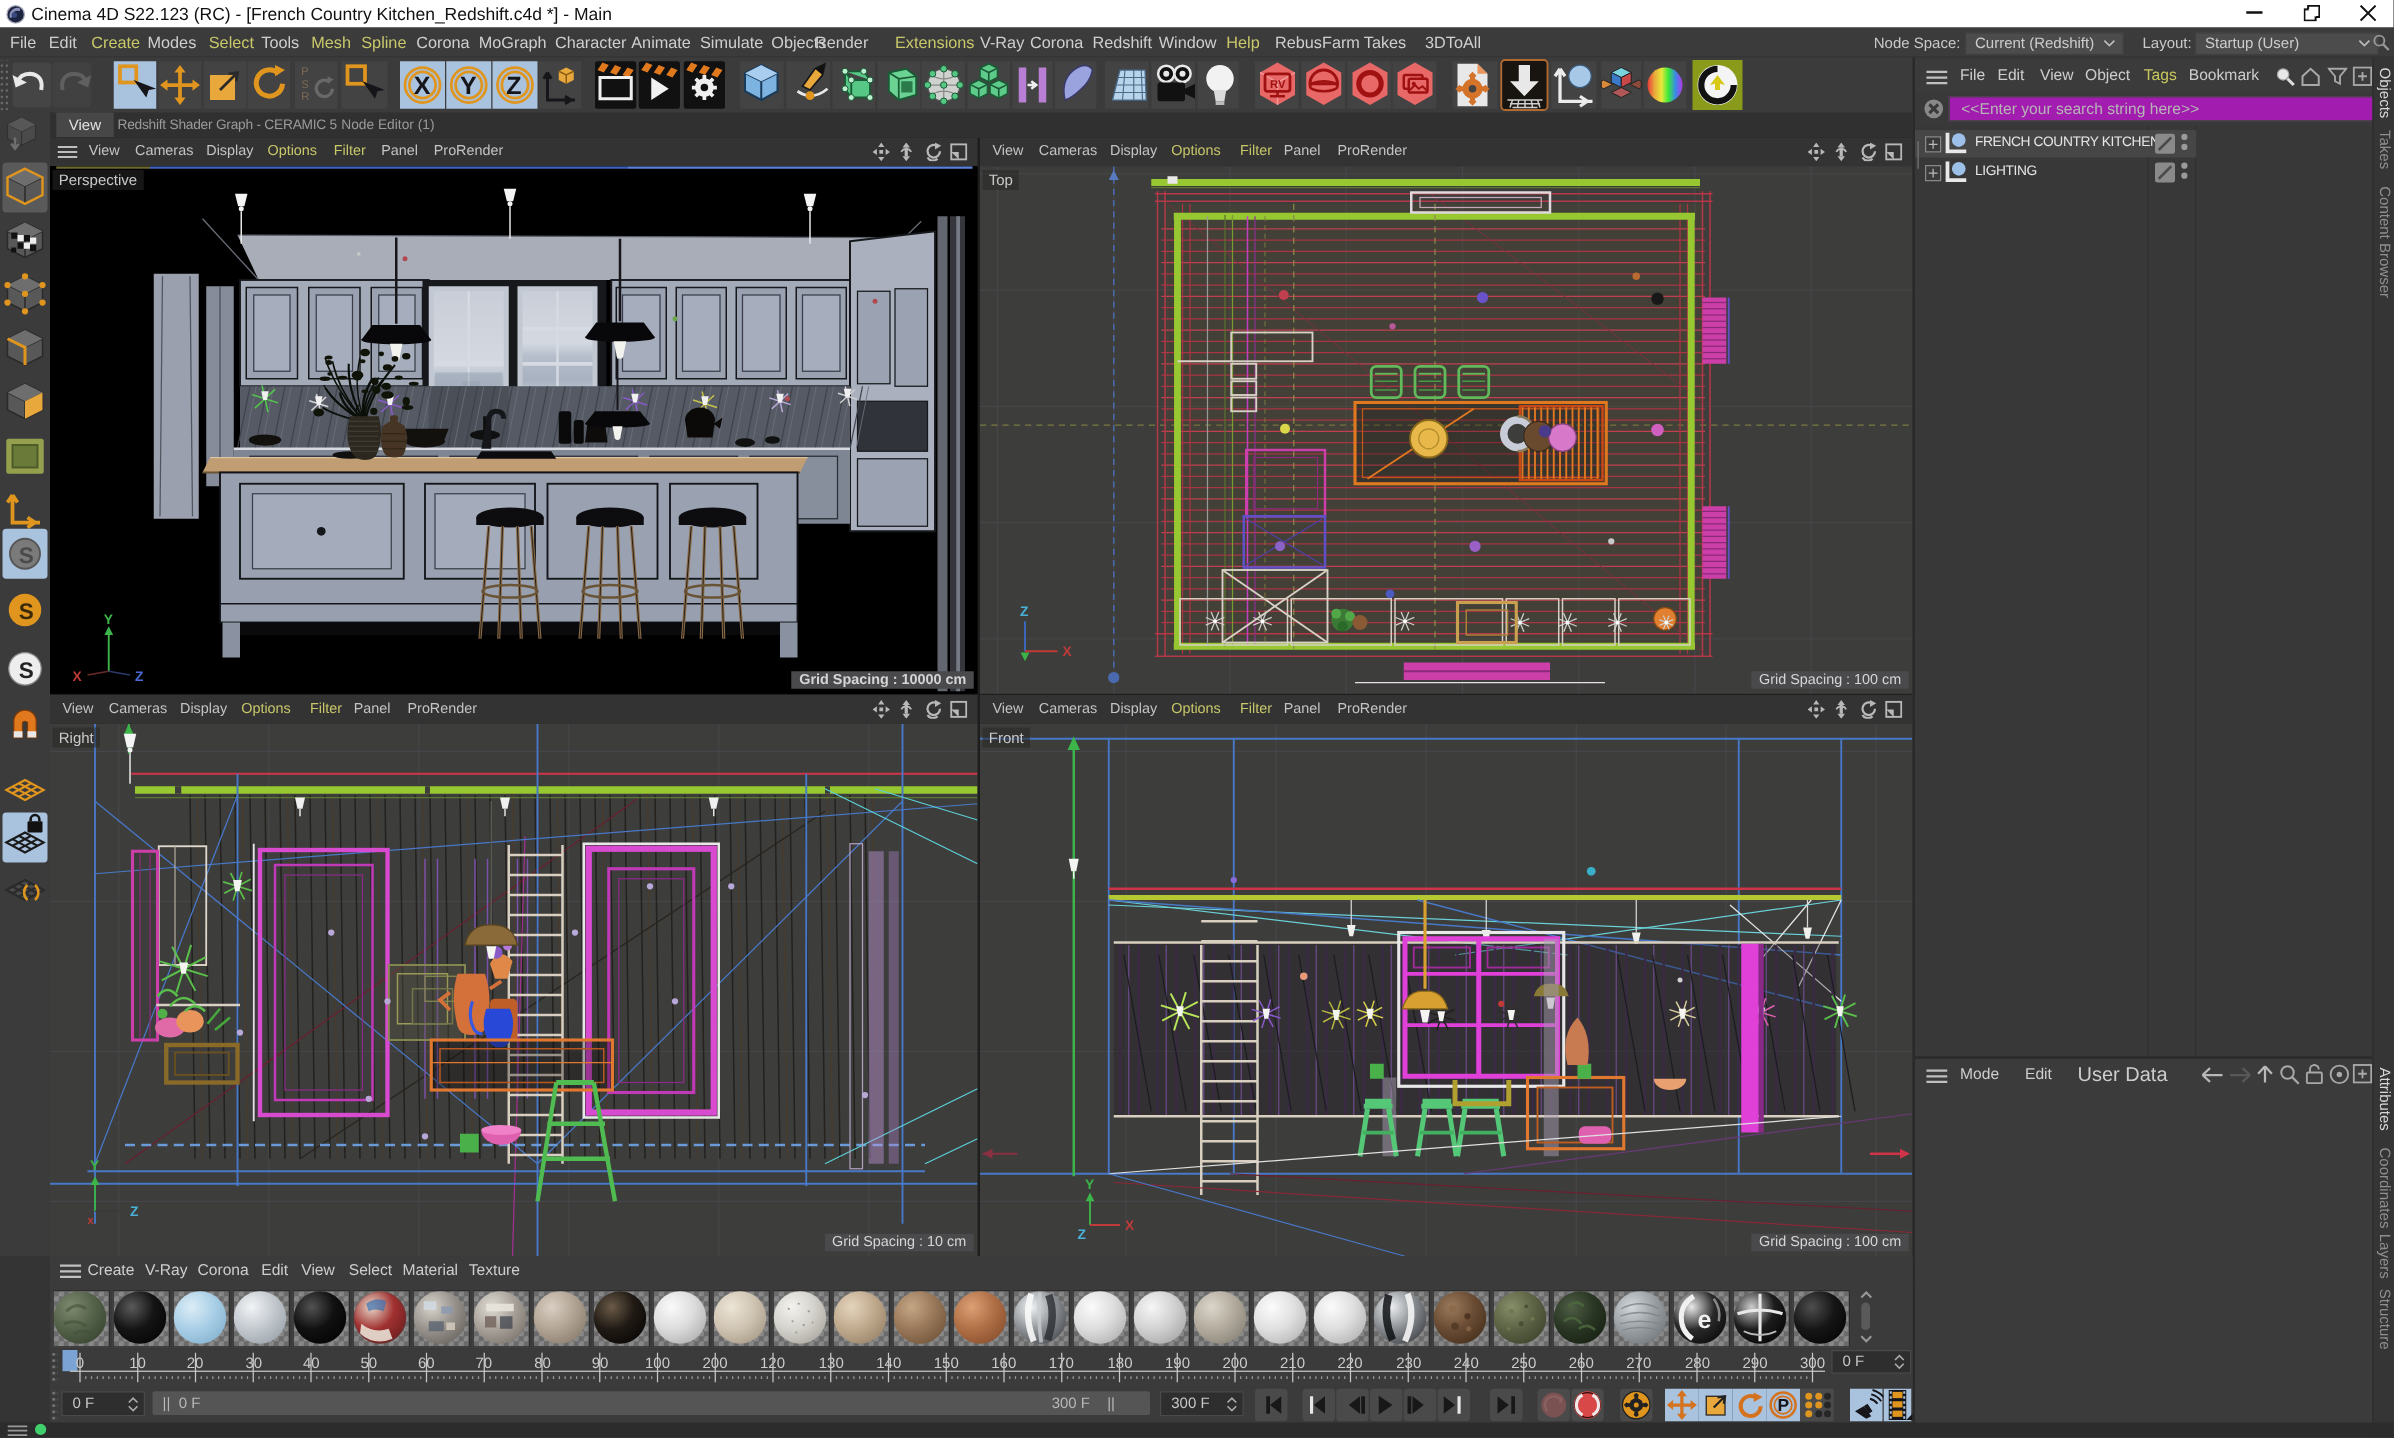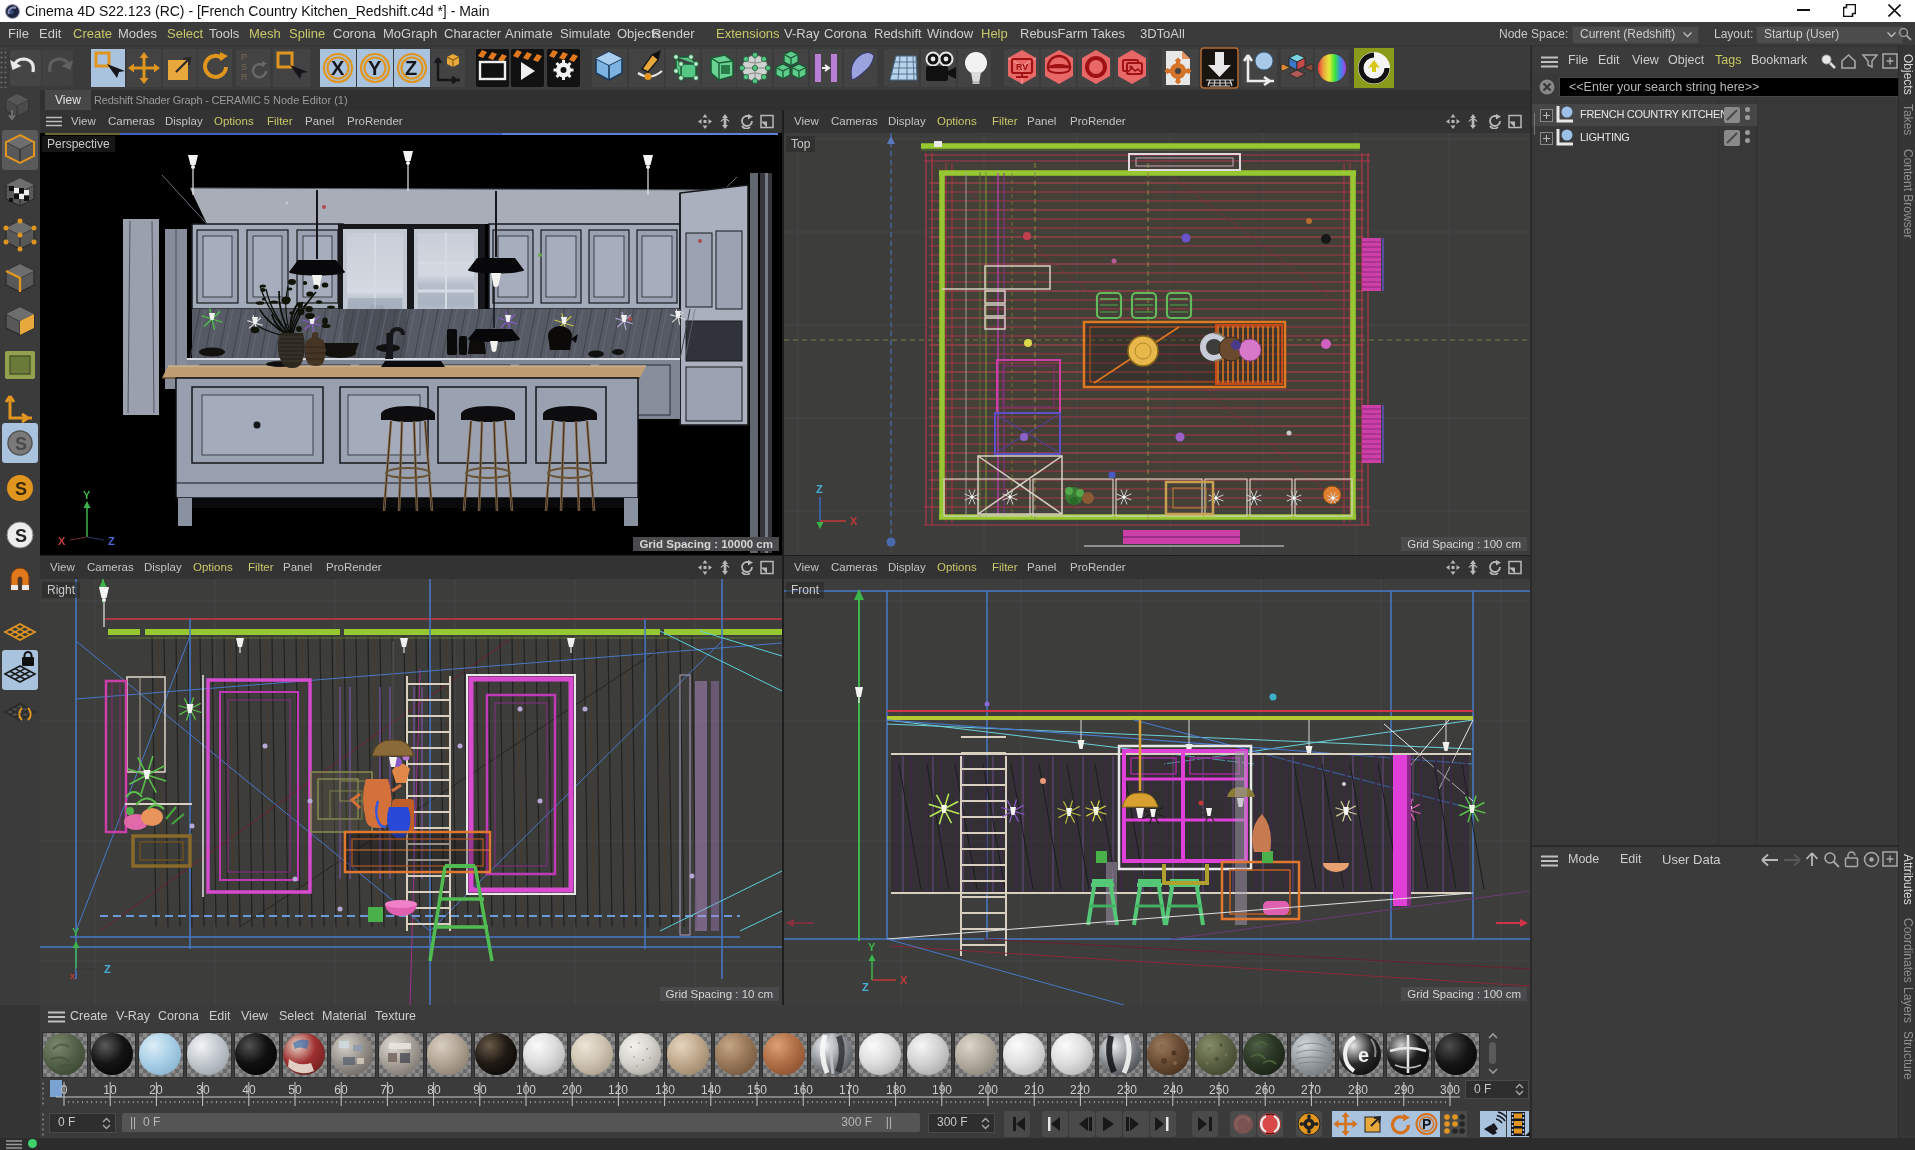--- a/index.html
+++ b/index.html
@@ -1880,21 +1880,21 @@
           <rect x="1" y="1" width="14" height="14" fill="none" stroke="#a8a8a8" stroke-width="1.5"></rect>
           <path d="M8 4.5 V11.5 M4.5 8 H11.5" stroke="#a8a8a8" stroke-width="1.5"></path>
         </svg>
   </div>
 
   <div class="abs" style="left:0;top:28px;width:366px;height:26px;background:#393939;">
     <svg class="abs" style="left:7px;top:5px;" width="16" height="16" viewBox="0 0 16 16">
           <circle cx="8" cy="8" r="7.5" fill="#888"></circle>
           <path d="M4.5 4.5 L11.5 11.5 M11.5 4.5 L4.5 11.5" stroke="#393939" stroke-width="2.4"></path>
         </svg>
-    <div class="abs" style="left:27px;top:3px;width:334px;height:18px;background:#000000;border:1px solid #454545;color:#b5b5b5;font-size:12.5px;line-height:18px;padding-left:9px;">&lt;&lt;Enter your search string here&gt;&gt;</div>
+    <div class="abs" style="left:27px;top:3px;width:334px;height:18px;background:#a21caf;border:1px solid #454545;color:#b5b5b5;font-size:12.5px;line-height:18px;padding-left:9px;">&lt;&lt;Enter your search string here&gt;&gt;</div>
   </div>
 
   <div class="abs" style="left:0;top:54px;width:366px;height:793px;background:#383838;">
     <div class="abs" style="left:186px;top:0;width:1px;height:793px;background:#303030;"></div>
     <div class="abs" style="left:224px;top:0;width:1px;height:793px;background:#303030;"></div>
 
     <div class="abs" style="left:0;top:4px;width:225px;height:22px;background:#464646;"></div>
     <div class="abs" style="left:8px;top:9px;width:11px;height:11px;border:1px solid #888;background:#3a3a3a;">
           <div style="position:absolute;left:2px;top:4.5px;width:7px;height:1px;background:#bbb;"></div>
           <div style="position:absolute;left:4.5px;top:2px;width:1px;height:7px;background:#bbb;"></div>
@@ -1930,21 +1930,21 @@
     <div class="abs" style="left:213px;top:38px;width:5px;height:5px;border-radius:50%;background:#9a9a9a;"></div>
     <div class="abs" style="left:2px;top:13px;width:6px;height:22px;border-left:1px solid #777;"></div>
   </div>
 
   <div class="abs" style="left:0;top:799px;width:366px;height:305px;background:#3b3b3b;border-top:2px solid #2a2a2a;">
     <svg class="abs" style="left:9px;top:8px;" width="17" height="12" viewBox="0 0 17 12">
           <path d="M0 1.5h17M0 6h17M0 10.5h17" stroke="#c0c0c0" stroke-width="1.8"></path>
         </svg>
     <div class="abs" style="left:36px;top:5px;color:#cdcdcd;font-size:12.5px;">Mode</div>
     <div class="abs" style="left:88px;top:5px;color:#cdcdcd;font-size:12.5px;">Edit</div>
-    <div class="abs" style="left:130px;top:5px;color:#cdcdcd;font-size:13px;">User Data</div>
+    <div class="abs" style="left:130px;top:5px;color:#cdcdcd;font-size:16px;">User Data</div>
     <svg class="abs" style="left:228px;top:6px;" width="20" height="14" viewBox="0 0 20 14">
           <path d="M2 7 H18 M2 7 L8 1.5 M2 7 L8 12.5" stroke="#b8b8b8" stroke-width="1.8" fill="none"></path>
         </svg>
     <svg class="abs" style="left:250px;top:6px;" width="20" height="14" viewBox="0 0 20 14">
           <path d="M2 7 H18 M18 7 L12 1.5 M18 7 L12 12.5" stroke="#585858" stroke-width="1.8" fill="none"></path>
         </svg>
     <svg class="abs" style="left:273px;top:3px;" width="14" height="18" viewBox="0 0 14 18">
           <path d="M7 16 V3 M7 3 L1.5 9 M7 3 L12.5 9" stroke="#b8b8b8" stroke-width="1.8" fill="none"></path>
         </svg>
     <svg class="abs" style="left:291px;top:4px;" width="17" height="17" viewBox="0 0 17 17">

